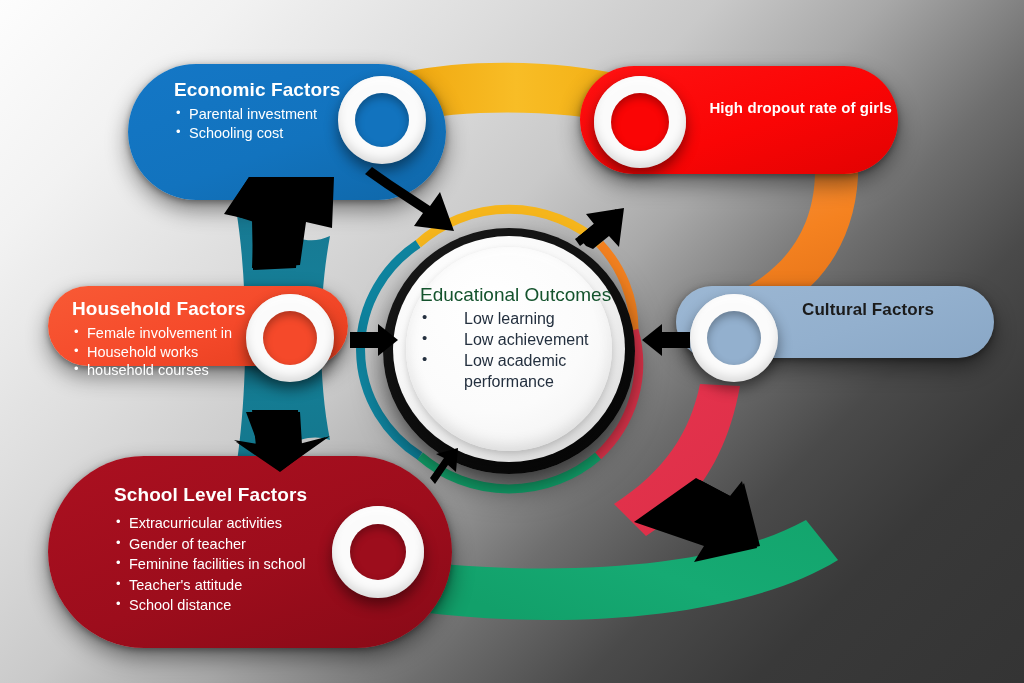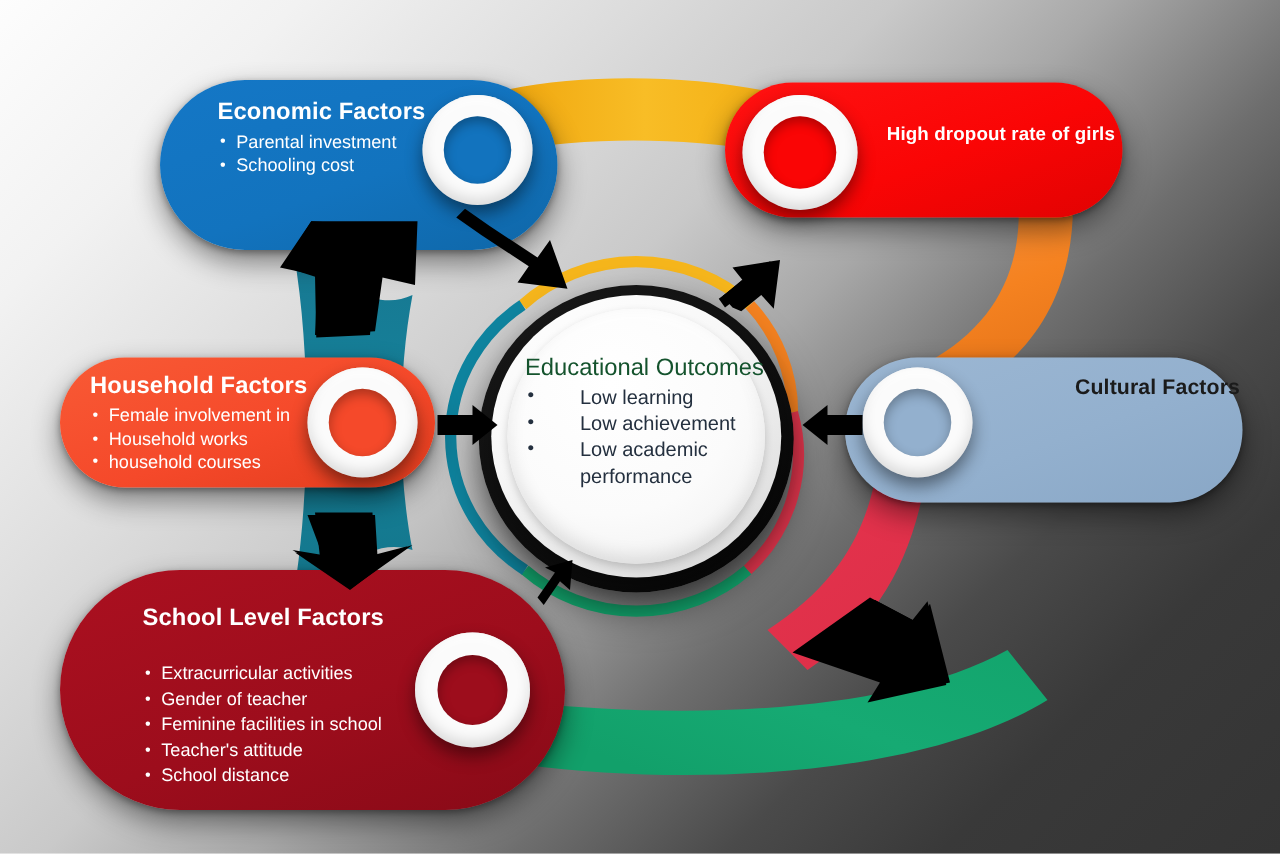--- a/index.html
+++ b/index.html
@@ -149,52 +149,52 @@
     <div class="inner" style="background:linear-gradient(160deg,#ff1212 0%,#fa0505 55%,#e10202 100%);">
       <div class="txt" style="left:122px;top:32px;width:190px;color:#fff;text-align:right;">
         <h3 style="line-height:20px;font-size:15px;">High dropout rate of girls</h3>
       </div>
     </div>
     <div class="knob" style="left:14px;top:10px;width:92px;height:92px;">
       <div class="hole" style="left:17px;top:17px;width:58px;height:58px;background:#fa0505;"></div>
     </div>
   </div>
 
-  <div class="box" id="box-household" style="left:48px;top:286px;width:300px;height:104px;">
+  <div class="box" id="box-household" style="left:48px;top:286px;width:300px;height:80px;">
     <div class="inner" style="background:linear-gradient(160deg,#f85a35 0%,#f5492a 55%,#e23c1d 100%);">
       <div class="txt" style="left:24px;top:12px;width:205px;color:#fff;">
         <h3>Household Factors</h3>
         <ul>
           <li>Female involvement in</li>
           <li>Household works</li>
           <li style="padding-left:15px;">household courses</li>
         </ul>
       </div>
     </div>
     <div class="knob" style="left:198px;top:8px;width:88px;height:88px;">
       <div class="hole" style="left:17px;top:17px;width:54px;height:54px;background:#f5492a;"></div>
     </div>
   </div>
 
-  <div class="box" id="box-cultural" style="left:676px;top:286px;width:318px;height:116px;text-align:right;">
+  <div class="box" id="box-cultural" style="left:676px;top:286px;width:318px;height:72px;">
     <div class="inner" style="background:linear-gradient(160deg,#9cb7d3 0%,#93b0ce 55%,#89a7c6 100%);">
       <div class="txt" style="left:126px;top:14px;width:190px;color:#1b1b1b;">
         <h3 style="font-size:17px;">Cultural Factors</h3>
       </div>
     </div>
     <div class="knob" style="left:14px;top:8px;width:88px;height:88px;">
       <div class="hole" style="left:17px;top:17px;width:54px;height:54px;background:#93b0ce;"></div>
     </div>
   </div>
 
   <div class="box" id="box-school" style="left:48px;top:456px;width:404px;height:192px;">
     <div class="inner" style="background:linear-gradient(160deg,#ab1020 0%,#9d0d1c 55%,#880a17 100%);">
       <div class="txt" style="left:66px;top:28px;width:250px;color:#fff;">
         <h3>School Level Factors</h3>
-        <ul style="margin-top:24px;">
+        <ul style="margin-top:8px;">
           <li style="margin-bottom:2px;">Extracurricular activities</li>
           <li style="margin-bottom:2px;">Gender of teacher</li>
           <li style="margin-bottom:2px;">Feminine facilities in school</li>
           <li style="margin-bottom:2px;">Teacher's attitude</li>
           <li>School distance</li>
         </ul>
       </div>
     </div>
     <div class="knob" style="left:284px;top:50px;width:92px;height:92px;">
       <div class="hole" style="left:18px;top:18px;width:56px;height:56px;background:#9d0d1c;"></div>

